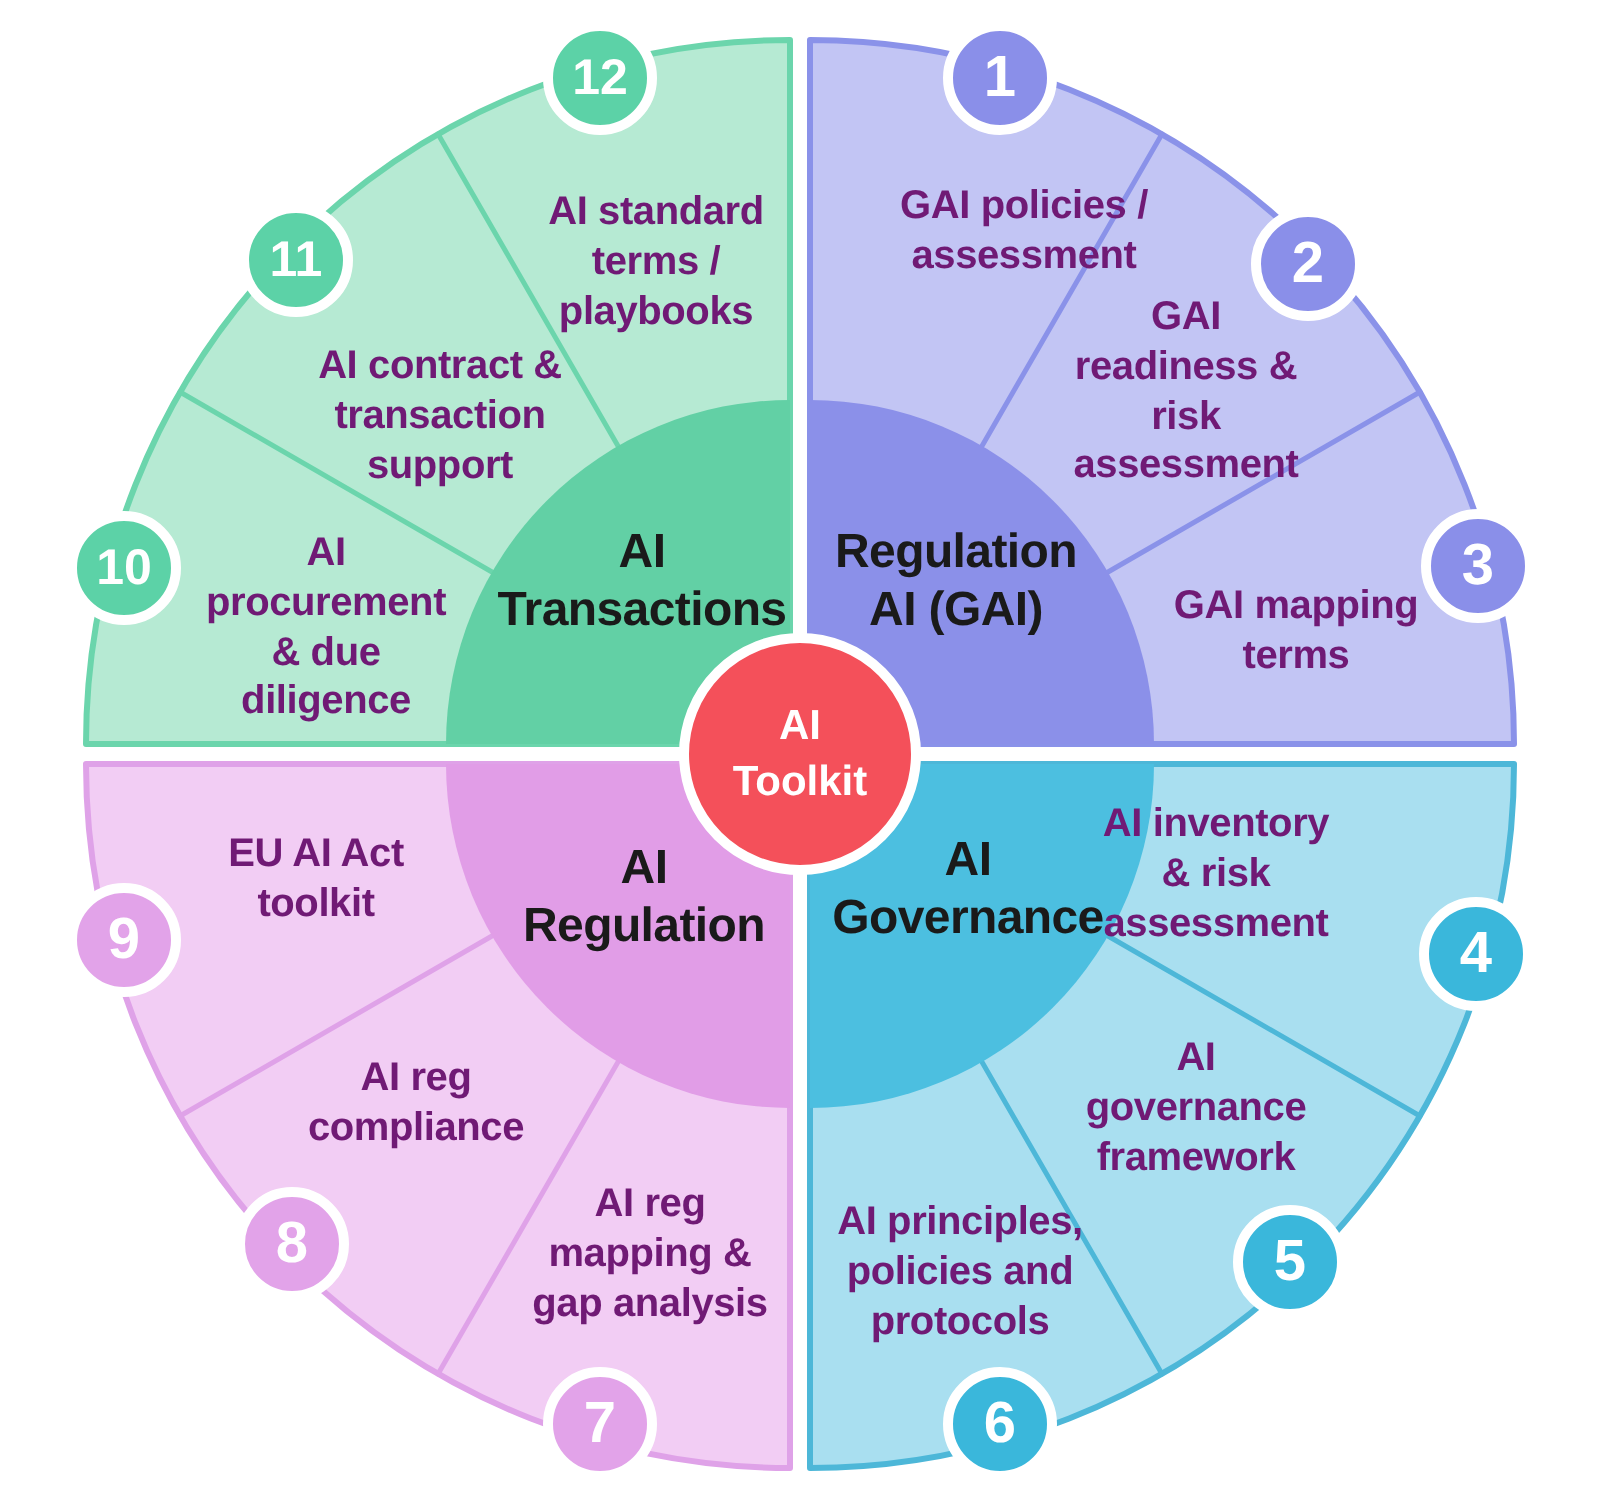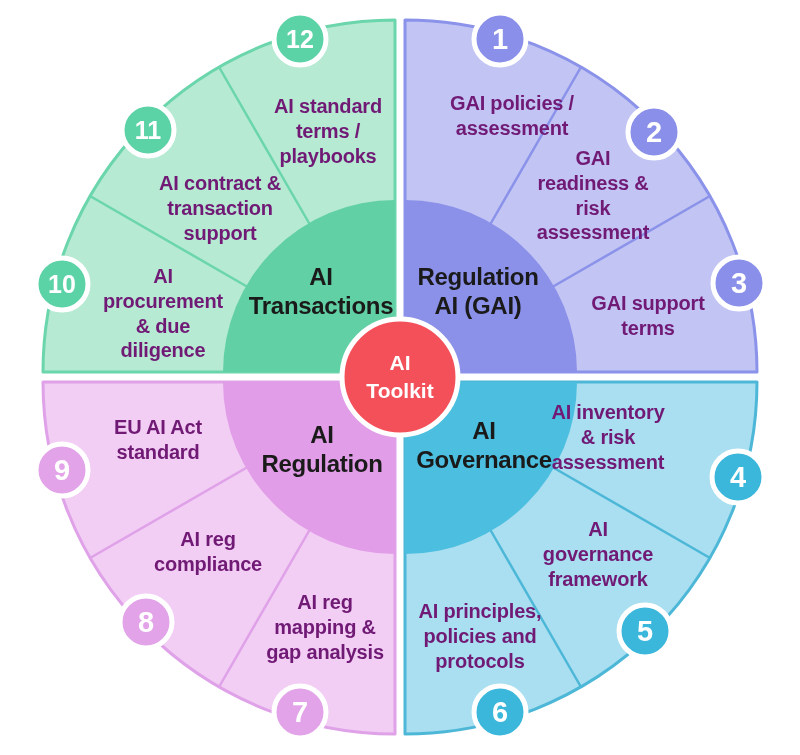--- a/index.html
+++ b/index.html
@@ -120,38 +120,38 @@
   </svg>
 
   <div class="labels">
 
     <div class="seg-label" style="left:512px;top:116px">GAI policies /
 assessment</div>
     <div class="seg-label" style="left:593px;top:196px">GAI
 readiness &amp;
 risk
 assessment</div>
-    <div class="seg-label" style="left:648px;top:316px">GAI support
+    <div class="seg-label" style="left:648px;top:316px">GAI mapping
 terms</div>
     <div class="seg-label" style="left:608px;top:437px">AI inventory
 &amp; risk
 assessment</div>
     <div class="seg-label" style="left:598px;top:554px">AI
 governance
 framework</div>
     <div class="seg-label" style="left:480px;top:636px">AI principles,
 policies and
 protocols</div>
     <div class="seg-label" style="left:325px;top:627px">AI reg
 mapping &amp;
 gap analysis</div>
     <div class="seg-label" style="left:208px;top:552px">AI reg
 compliance</div>
     <div class="seg-label" style="left:158px;top:440px">EU AI Act
-standard</div>
+toolkit</div>
     <div class="seg-label" style="left:163px;top:314px">AI
 procurement
 &amp; due
 diligence</div>
     <div class="seg-label" style="left:220px;top:208px">AI contract &amp;
 transaction
 support</div>
     <div class="seg-label" style="left:328px;top:131px">AI standard
 terms /
 playbooks</div>

